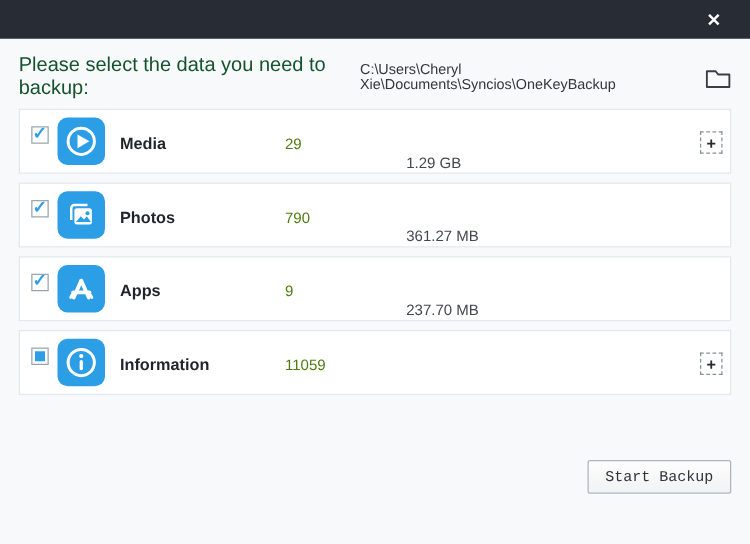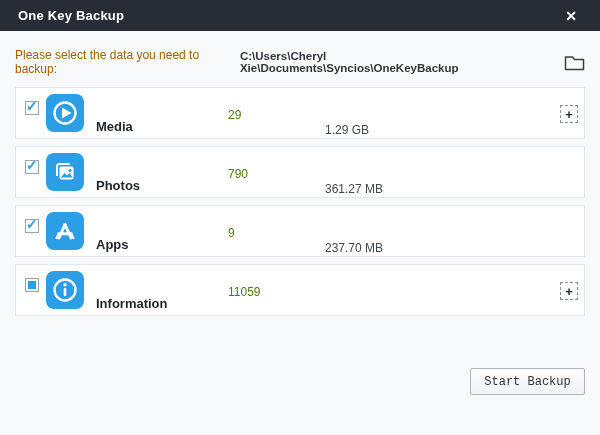--- a/index.html
+++ b/index.html
@@ -26,23 +26,23 @@
   .close-btn {
     position:absolute; right:12px; top:0; width:34px; height:31px;
     display:flex; align-items:center; justify-content:center;
     color:#ffffff; font-size:14px; font-weight:bold; cursor:pointer;
   }
   
   .select-line {
     position:absolute; left:15px; right:15px; top:50px; height:24px;
     display:flex; align-items:center;
   }
-  .prompt { font-size:12px; color:#a16207; }
+  .prompt { font-size:16px; color:#14532d; }
   .path-wrap {
-    margin-left:auto; display:flex; align-items:center; gap:23px;font-weight:bold;
+    margin-left:auto; display:flex; align-items:center; gap:23px;
   }
   .path-text { font-size:11.5px; color:#33373d; }
   .folder-btn { width:21px; height:17px; cursor:pointer; display:flex; }
   
   .rows { position:absolute; left:15px; top:87px; width:570px; }
   .row {
     position:relative; height:52px; margin-bottom:7px;
     background:#ffffff; border:1px solid #e4e8ec;
   }
   .checkbox {
@@ -59,21 +59,21 @@
     width:8px; height:8px; background:#2b9ee5;
   }
   .cat-icon {
     position:absolute; left:30px; top:6px; width:38px; height:38px;
     background:#2b9ee5; border-radius:8px;
     display:flex; align-items:center; justify-content:center;
   }
   .cat-icon svg { width:38px; height:38px; }
   .label {
     position:absolute; left:80px; top:19px;
-    font-size:13px; font-weight:bold; color:#1f242b;margin-top:12px;
+    font-size:13px; font-weight:bold; color:#1f242b;
   }
   .count {
     position:absolute; left:212px; top:20px;
     font-size:12px; color:#4d7c0f;
   }
   .size {
     position:absolute; left:309px; top:20px;
     font-size:12px; color:#43484f;margin-top:15px;
   }
   .expand {
@@ -91,21 +91,20 @@
     display:flex; align-items:center; justify-content:center;
     font-size:12px; color:#2f343a; cursor:pointer;font-family:Liberation Mono, monospace;
   }
 </style>
 </head>
 <body>
 
 <div class="window">
 
   <div class="titlebar">
-    <span class="title">One Key Backup</span>
     <span class="close-btn">✕</span>
   </div>
 
   <div class="select-line">
     <span class="prompt">Please select the data you need to backup:</span>
     <span class="path-wrap">
       <span class="path-text">C:\Users\Cheryl Xie\Documents\Syncios\OneKeyBackup</span>
       <span class="folder-btn">
         <svg viewBox="0 0 21 17">
           <path d="M1.5 3 h7 l2 2.6 h9 v10 h-18 z" fill="none" stroke="#3a3f45" stroke-width="1.5" stroke-linejoin="round"></path>

